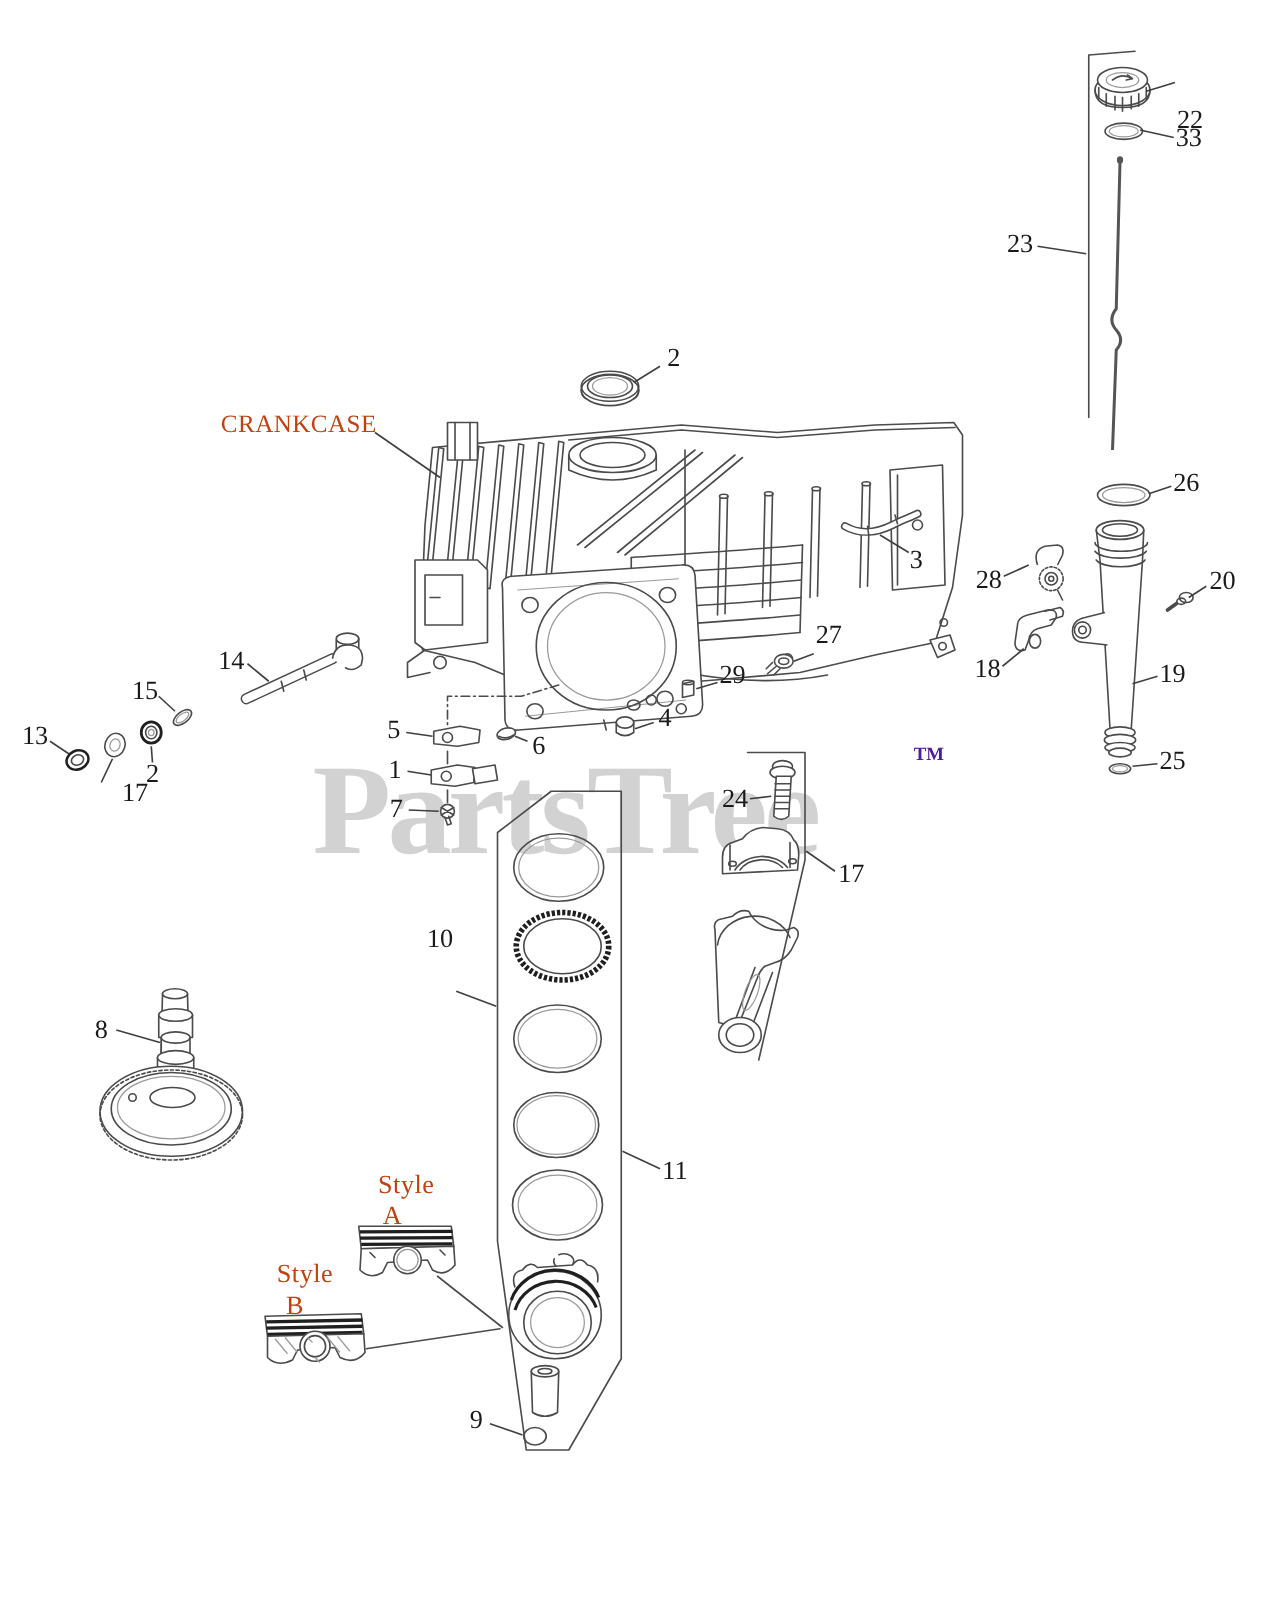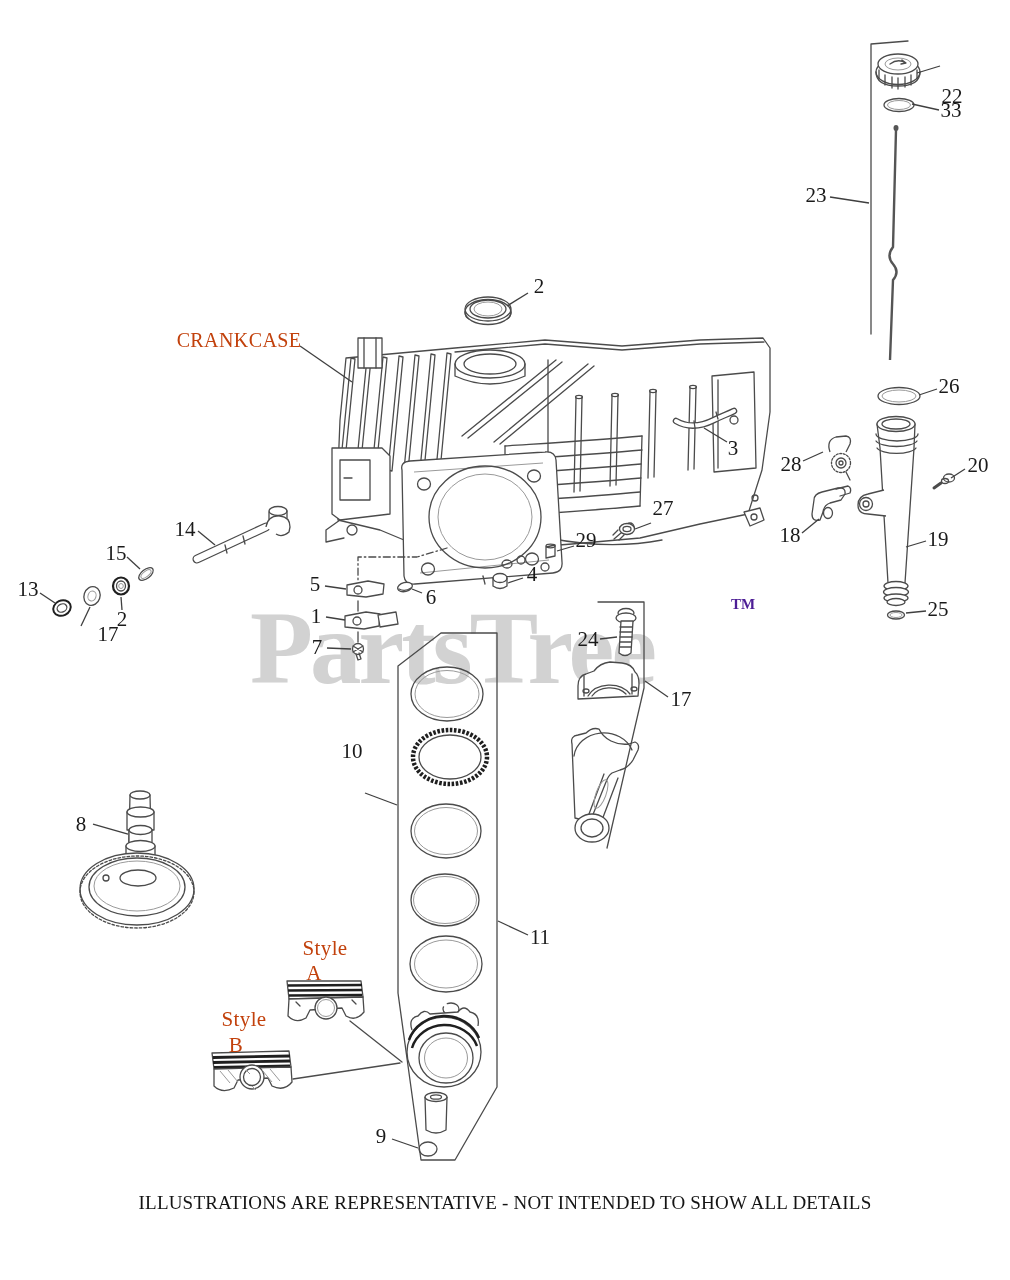--- a/index.html
+++ b/index.html
@@ -404,14 +404,13 @@
       <span class="callout" style="left: 663px; top: 508px;">27</span>
       <span class="callout" style="left: 791px; top: 464px;">28</span>
       <span class="callout" style="left: 586px; top: 540px;">29</span>
       <span class="dlabel" style="left: 239px; top: 340px; font-size: 20px;">CRANKCASE</span>
       <span class="dlabel" style="left: 325px; top: 948px; font-size: 21px;">Style</span>
       <span class="dlabel" style="left: 314px; top: 973px; font-size: 21px;">A</span>
       <span class="dlabel" style="left: 244px; top: 1019px; font-size: 21px;">Style</span>
       <span class="dlabel" style="left: 236px; top: 1045px; font-size: 21px;">B</span>
     </div>
 
-  <div class="footer">ILLUSTRATIONS ARE REPRESENTATIVE - NOT INTENDED TO SHOW ALL DETAILS</div>
 </div>
 
 </body></html>

